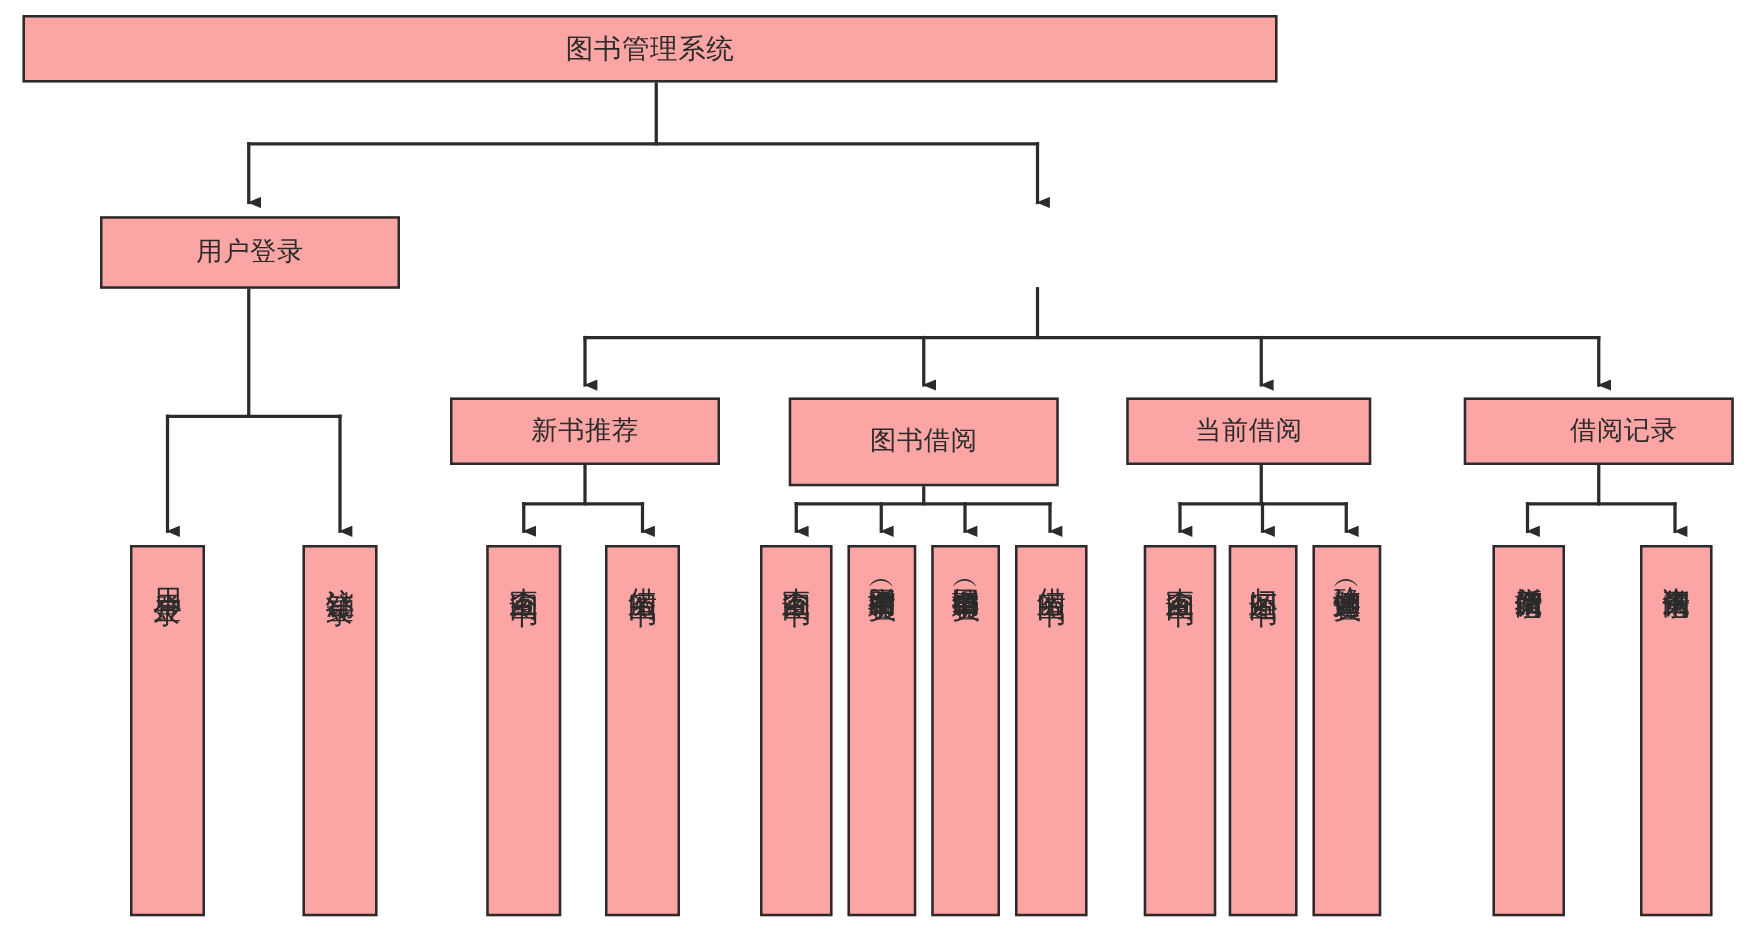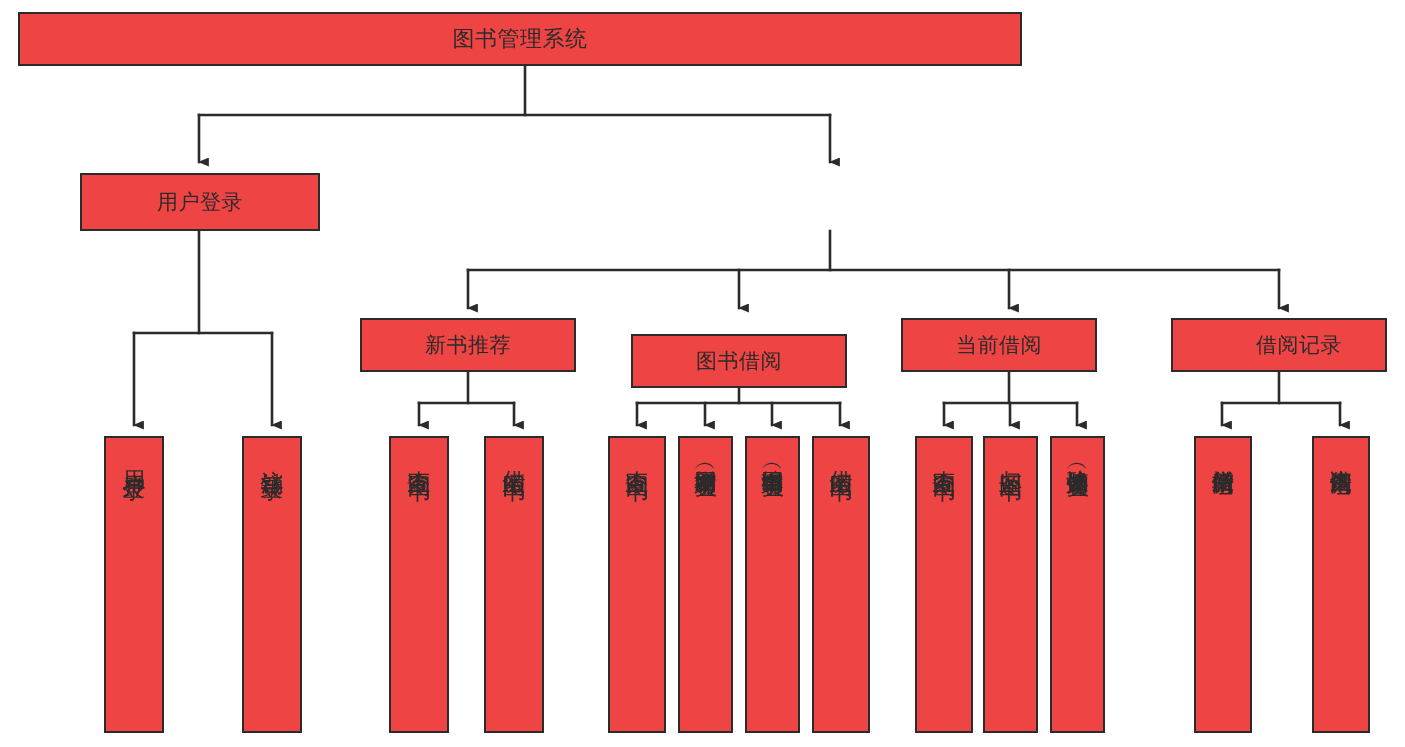--- a/index.html
+++ b/index.html
@@ -22,21 +22,21 @@
     position: absolute;
     left: 0;
     top: 0;
     width: 1405px;
     height: 747px;
     pointer-events: none;
   }
   .node {
     position: absolute;
     box-sizing: border-box;
-    background: #ef4444;
+    background: #fca5a5;
     border: 2px solid #2b2b2b;
     display: flex;
     align-items: center;
     justify-content: center;
     text-align: center;
     color: #2b2b2b;
     z-index: 2;
   }
   .node .label {
     display: block;
@@ -137,21 +137,21 @@
     <span class="label">图书管理系统</span>
   </div>
 
   <div class="node h" style="left:80px; top:173px; width:240px; height:58px;">
     <span class="label">用户登录</span>
   </div>
 
   <div class="node h" style="left:360px; top:318px; width:216px; height:54px;">
     <span class="label">新书推荐</span>
   </div>
-  <div class="node h" style="left:631px; top:318px; width:216px; height:54px;margin-top:16px;">
+  <div class="node h" style="left:631px; top:318px; width:216px; height:71px;">
     <span class="label">图书借阅</span>
   </div>
   <div class="node h" style="left:901px; top:318px; width:196px; height:54px;align-items:center;">
     <span class="label">当前借阅</span>
   </div>
   <div class="node h" style="left:1171px; top:318px; width:216px; height:54px;padding-left:40px;">
     <span class="label">借阅记录</span>
   </div>
 
   <div class="node v" style="left:104px; top:436px; width:60px; height:297px;">

